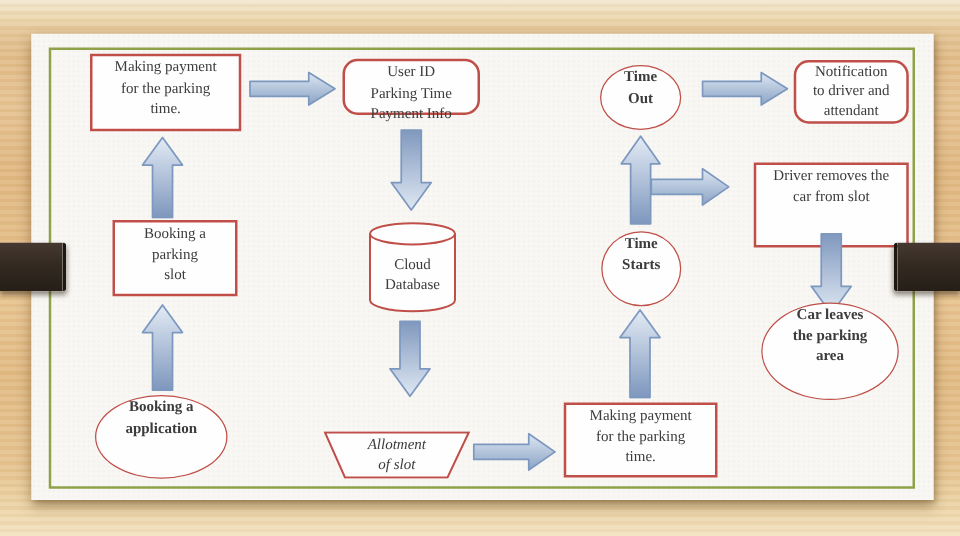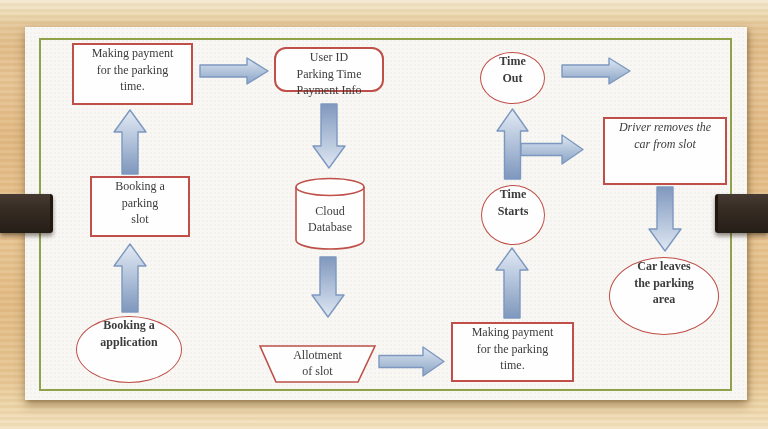--- a/index.html
+++ b/index.html
@@ -120,21 +120,21 @@
       <ellipse cx="35" cy="10" rx="34" ry="8.5" fill="#fffefe" stroke="#bf4f48" stroke-width="1.6"></ellipse>
     </svg>
     <div class="overlay-label" style="padding-top:12px;">Cloud
 Database</div>
   </div>
 
   <svg class="arrow" style="left:311px;top:256px;" width="34" height="62">
       <polygon points="17,61 1,39 9,39 9,1 25,1 25,39 33,39" fill="url(#grad-down)" stroke="#7d98bf" stroke-width="1.4" stroke-linejoin="round"></polygon>
     </svg>
 
-  <div style="position:absolute;left:259px;top:345px;width:117px;height:38px;">
+  <div style="position:absolute;left:259px;top:345px;width:117px;height:38px;font-style:italic;">
     <svg class="shape-svg" width="117" height="38">
       <polygon points="1,1 116,1 99,37 17,37" fill="#fffefe" stroke="#bf4f48" stroke-width="1.6"></polygon>
     </svg>
     <div class="overlay-label">Allotment
 of slot</div>
   </div>
 
   <svg class="arrow" style="left:378px;top:346px;" width="67" height="31">
       <polygon points="66,15.5 45,1 45,9.5 1,9.5 1,21.5 45,21.5 45,30" fill="url(#grad-right)" stroke="#7d98bf" stroke-width="1.4" stroke-linejoin="round"></polygon>
     </svg>
@@ -164,31 +164,36 @@
 
   <div class="node ellipse" style="left:480px;top:52px;width:65px;height:52px;">
     <span>Time
 Out</span>
   </div>
 
   <svg class="arrow" style="left:561px;top:57px;" width="70" height="28">
       <polygon points="69,14 48,1 48,8 1,8 1,20 48,20 48,27" fill="url(#grad-right)" stroke="#7d98bf" stroke-width="1.4" stroke-linejoin="round"></polygon>
     </svg>
 
-
-  <div class="node rect" style="left:603px;top:117px;width:124px;height:68px;font-style:italic;">
+  <div class="node round" style="left:635px;top:48px;width:92px;height:51px;line-height:1.28;">
+    <span>Notification
+to driver and
+attendant</span>
+  </div>
+
+  <div class="node rect" style="left:603px;top:130px;width:124px;height:68px;">
     <span>Driver removes the
 car from slot</span>
   </div>
 
   <svg class="arrow" style="left:648px;top:186px;" width="34" height="66">
       <polygon points="17,65 1,43 9,43 9,1 25,1 25,43 33,43" fill="url(#grad-down)" stroke="#7d98bf" stroke-width="1.4" stroke-linejoin="round"></polygon>
     </svg>
 
-  <div class="node ellipse" style="left:609px;top:257px;width:110px;height:78px;">
+  <div class="node ellipse" style="left:609px;top:242px;width:110px;height:78px;">
     <span>Car leaves
 the parking
 area</span>
   </div>
 
   <div id="clip-left" class="clip"></div>
   <div id="clip-right" class="clip"></div>
 
 </div>
 

